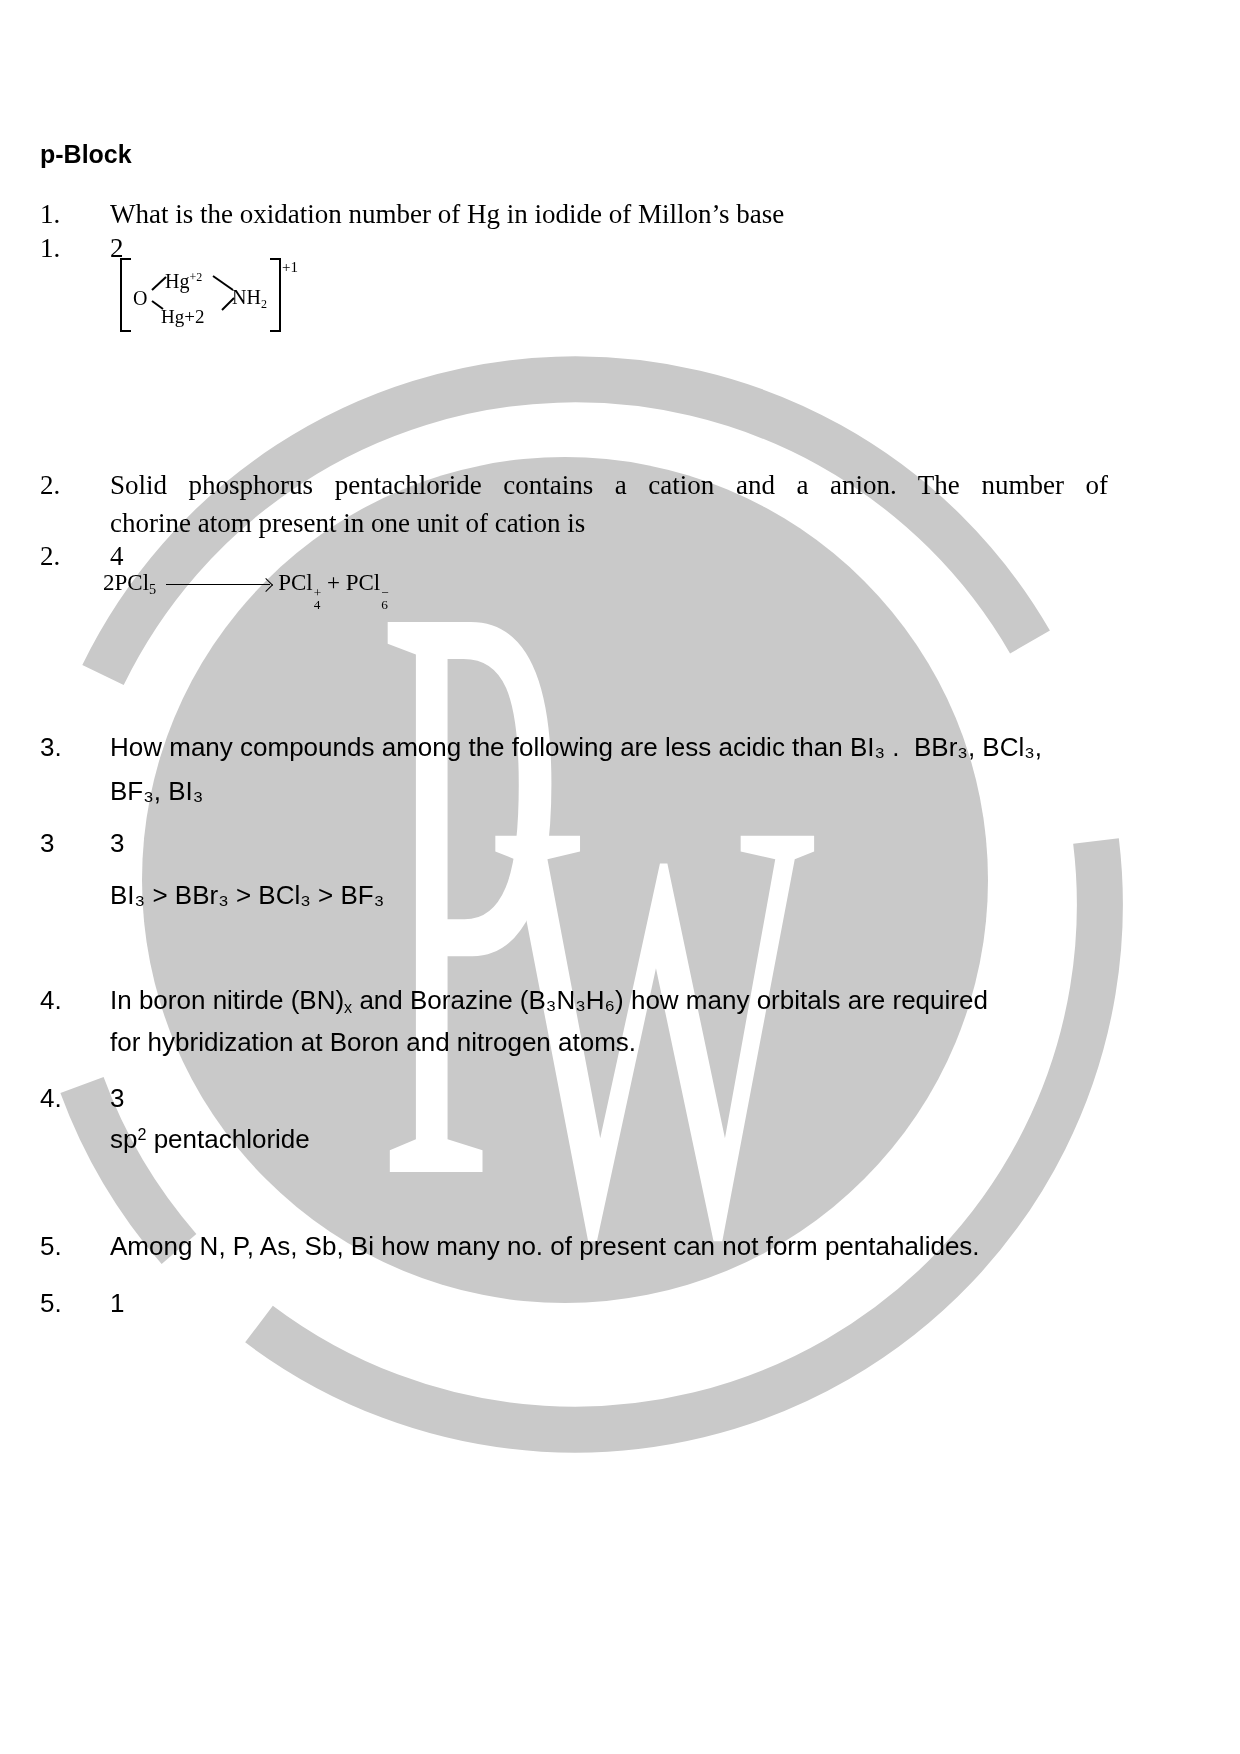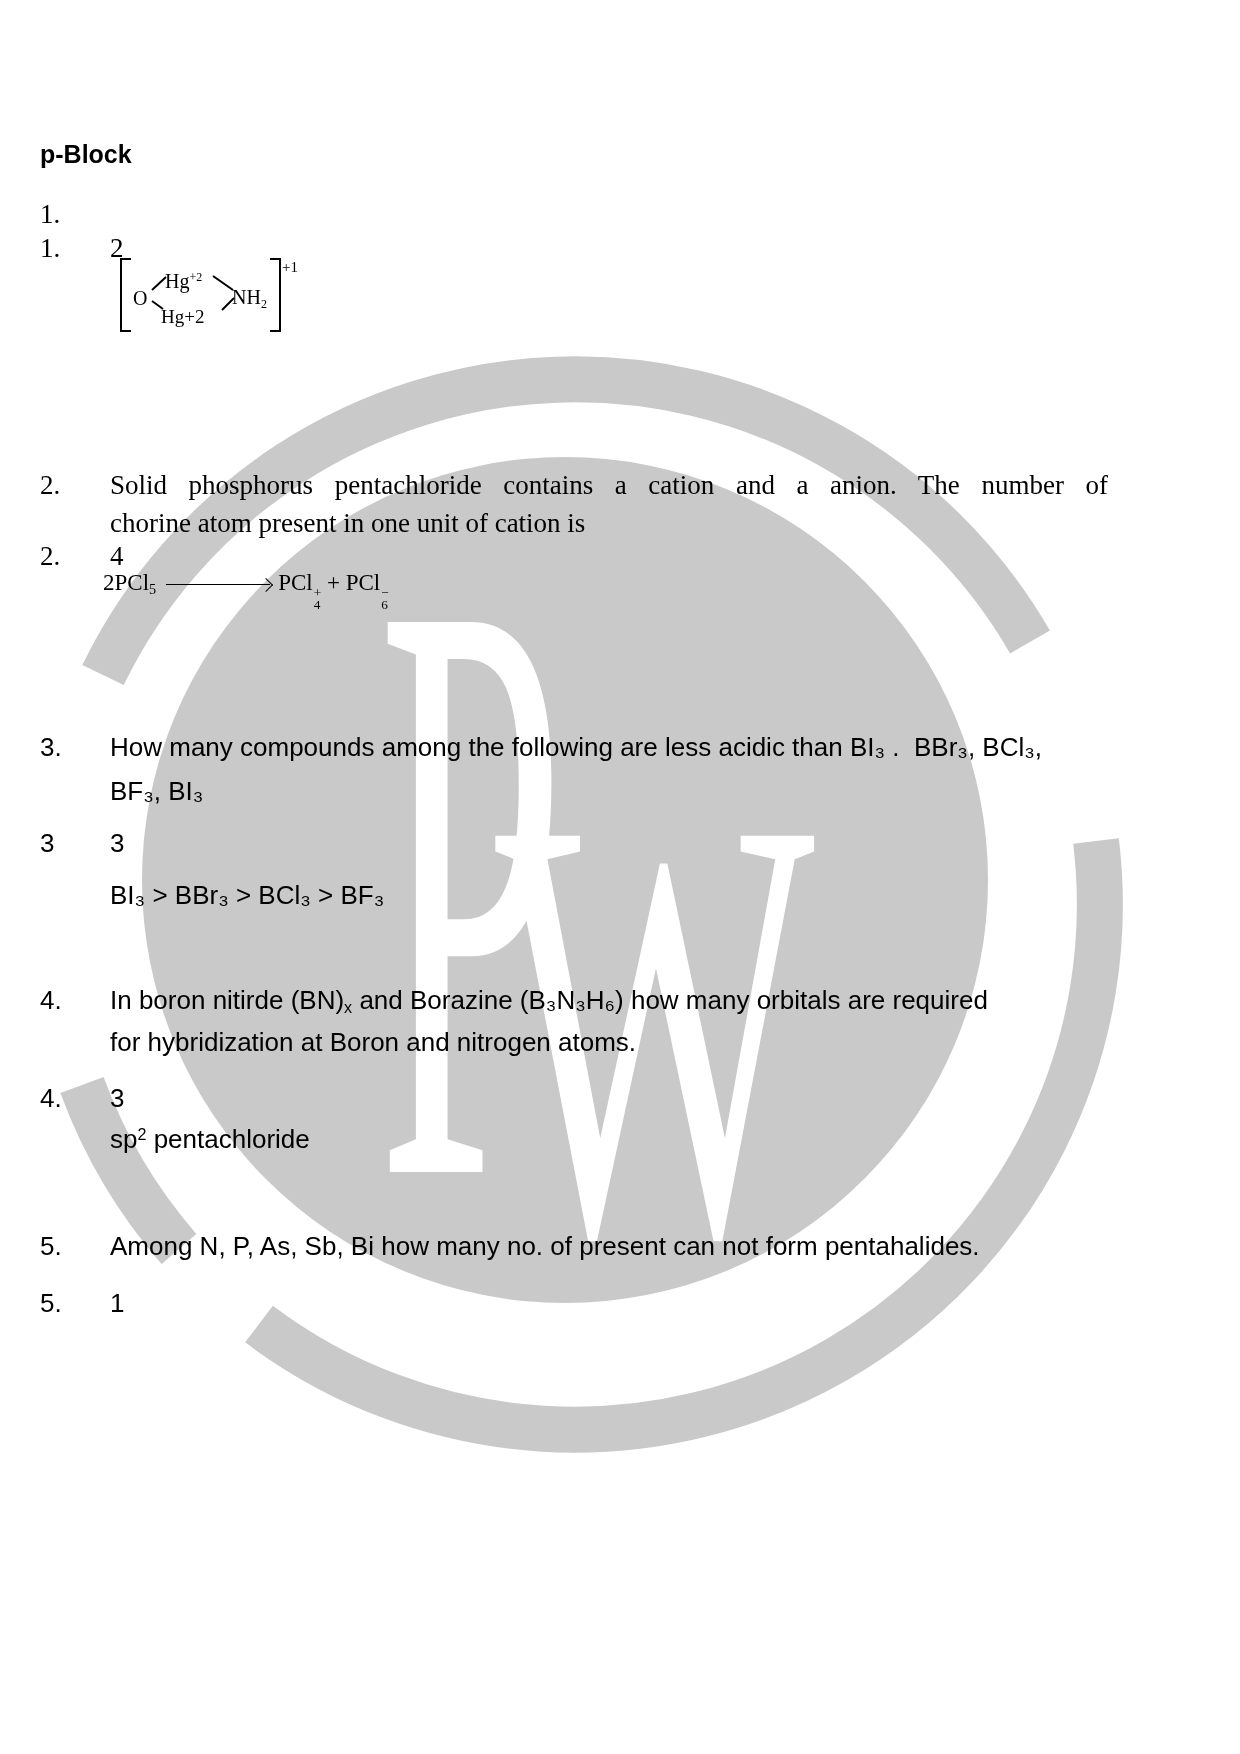--- a/index.html
+++ b/index.html
@@ -55,20 +55,21 @@
     <path d="M 179 1249 A 525 525 0 0 1 82 1085" fill="none" stroke="#c9c9c9" stroke-width="46"></path>
     <text transform="translate(378,1172) scale(0.40,1)" x="0" y="0" font-size="840" font-family="Liberation Serif, DejaVu Serif, serif" fill="#ffffff">P</text>
     <text transform="translate(495,1232) scale(0.56,1)" x="0" y="0" font-size="605" font-family="Liberation Serif, DejaVu Serif, serif" fill="#ffffff">W</text>
   </svg>
 
   <div class="layer">
 
     <div class="abs title" style="left:40px;top:140px;">p-Block</div>
 
     <span class="num serif" style="top:195px;">1.</span>
+    <span class="txt serif" style="top:195px;">What is the oxidation number of Hg in iodide of Millon’s base</span>
 
     <span class="num serif" style="top:229px;">1.</span>
     <span class="txt serif" style="top:229px;">2</span>
 
     <div id="struct" class="serif">
       <span class="lbracket"></span>
       <span class="rbracket"></span>
       <span class="s-o">O</span>
       <span class="s-hgtop"><span>Hg</span><span class="ssup">+2</span></span>
       <span class="s-hgbot">Hg+2</span>

